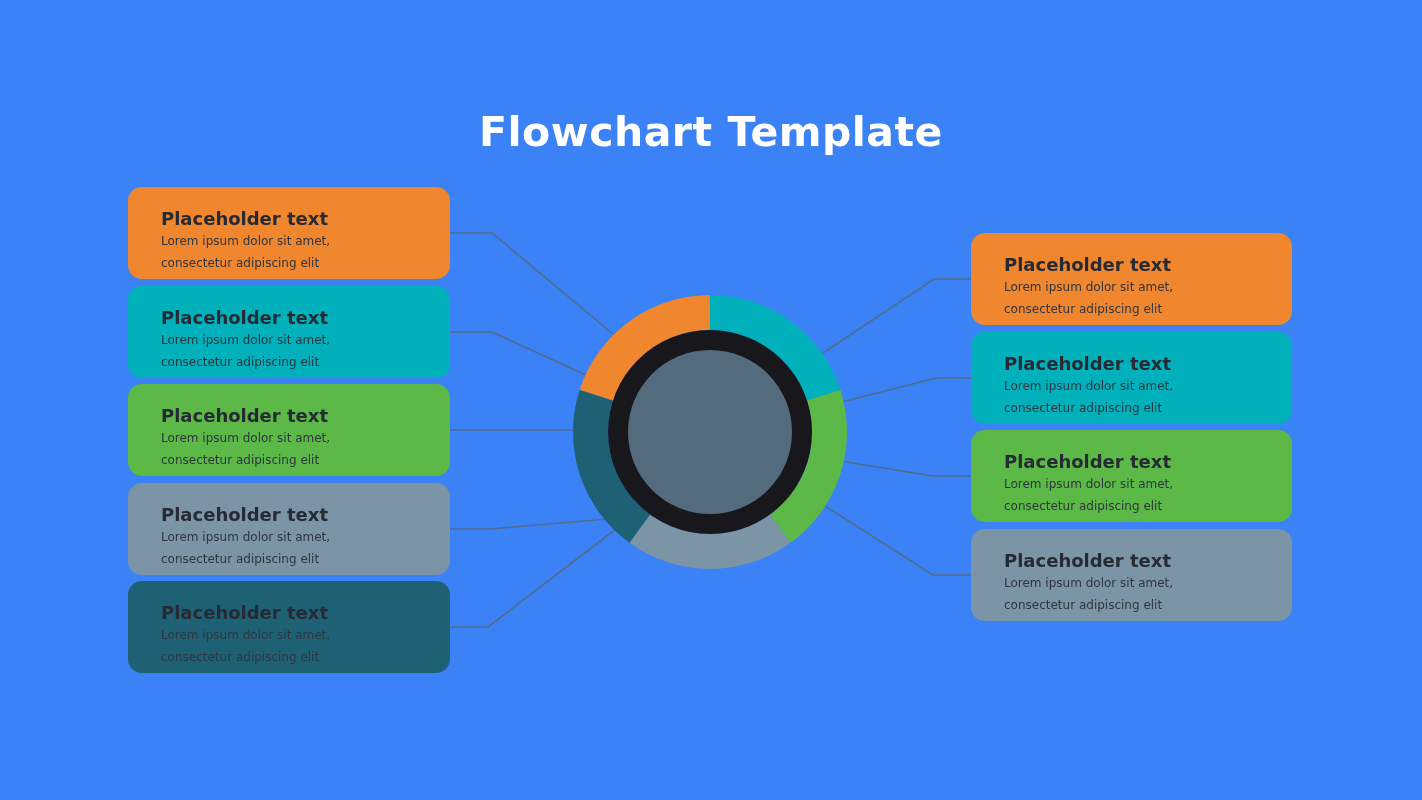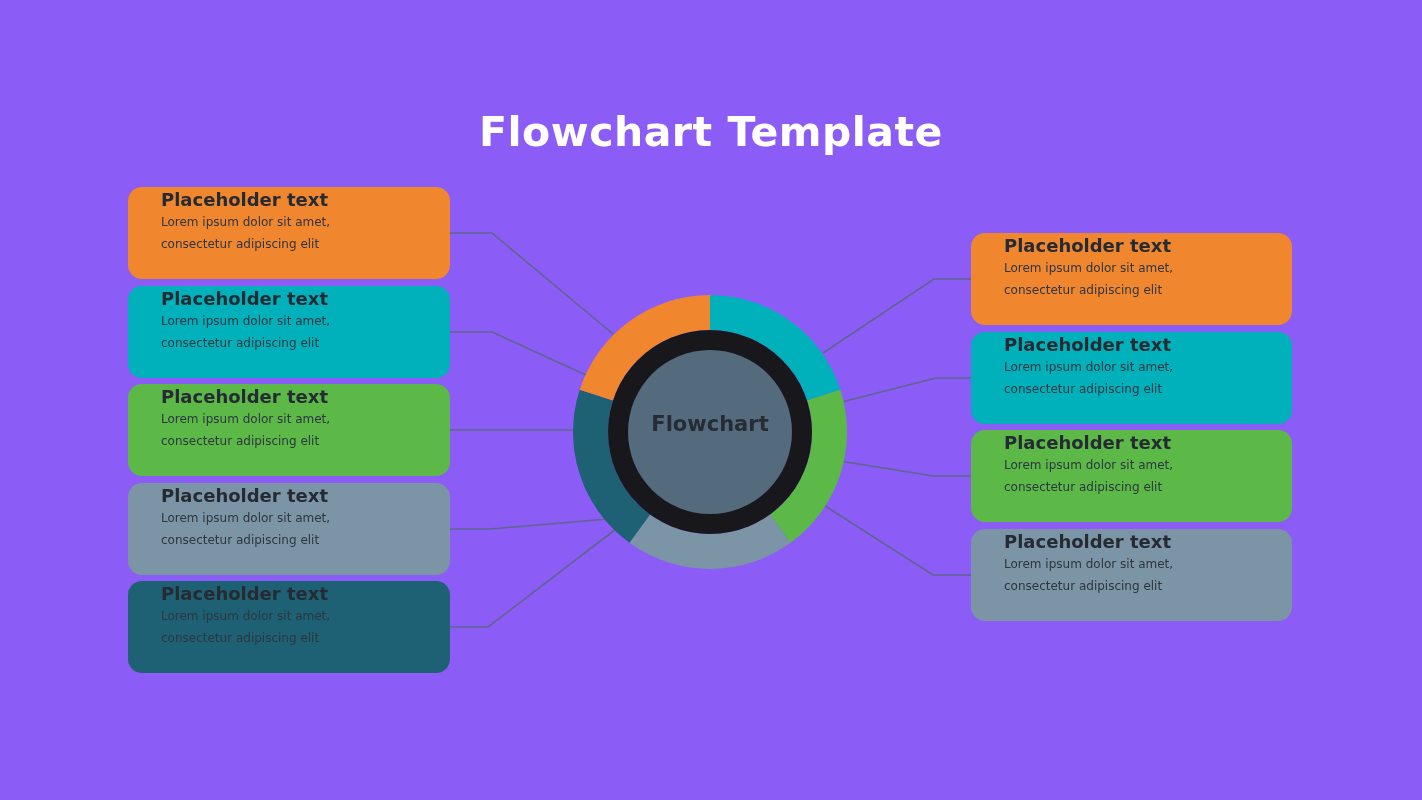--- a/index.html
+++ b/index.html
@@ -27,21 +27,21 @@
     position: absolute;
     top: 0; left: 0;
     width: 1422px; height: 800px;
   }
   .card {
     position: absolute;
     width: 322px;
     height: 92px;
     border-radius: 14px;
     box-sizing: border-box;
-    padding: 0 18px 0 33px;
+    padding: 19px 18px 0 33px;
   }
   .card-title {
     font-size: 18px;
     font-weight: 700;
     color: #262b33;
     line-height: 25px;
   }
   .card-body {
     font-size: 12px;
     color: #2e3640;
@@ -66,21 +66,21 @@
     text-align: center;
     font-size: 21px;
     font-weight: 600;
     color: #252c36;
   }
   .connector { fill: none; stroke-width: 1.6px; opacity: 0.85; }
 </style>
 </head>
 <body>
 
-<div class="slide" id="slide" style="background: #8b5cf6;">
+<div class="slide" id="slide" style="background: #3b82f6;">
 
   <h1 class="slide-title">Flowchart Template</h1>
 
   <svg class="underlay" viewBox="0 0 1422 800">
 
     <polyline class="connector" points="450,233 492,233 613,334" stroke="#56677a"></polyline>
     <polyline class="connector" points="450,332 492,332 586,375" stroke="#56677a"></polyline>
     <polyline class="connector" points="450,430 575,430" stroke="#56677a"></polyline>
     <polyline class="connector" points="450,529 490,529 608,519" stroke="#56677a"></polyline>
     <polyline class="connector" points="450,627 488,627 616,529" stroke="#56677a"></polyline>
@@ -94,21 +94,20 @@
         <path d="M 710.00 295.00 A 137 137 0 0 1 840.29 389.66 L 807.01 400.48 A 102 102 0 0 0 710.00 330.00 Z" fill="#00b1bc"></path>
         <path d="M 840.29 389.66 A 137 137 0 0 1 790.53 542.84 L 769.95 514.52 A 102 102 0 0 0 807.01 400.48 Z" fill="#5cb948"></path>
         <path d="M 790.53 542.84 A 137 137 0 0 1 629.47 542.84 L 650.05 514.52 A 102 102 0 0 0 769.95 514.52 Z" fill="#7b94a6"></path>
         <path d="M 629.47 542.84 A 137 137 0 0 1 579.71 389.66 L 612.99 400.48 A 102 102 0 0 0 650.05 514.52 Z" fill="#1e6174"></path>
         <path d="M 579.71 389.66 A 137 137 0 0 1 710.00 295.00 L 710.00 330.00 A 102 102 0 0 0 612.99 400.48 Z" fill="#f0862e"></path>
       </g>
     <circle id="donut-gap" cx="710" cy="432" r="102" fill="#17171c"></circle>
     <circle id="donut-inner" cx="710" cy="432" r="82" fill="#546b7e"></circle>
   </svg>
 
-  <div class="center-label">Flowchart</div>
 
   <div class="card left l1" style="background: rgb(240, 134, 46);">
     <div class="card-title">Placeholder text</div>
     <div class="card-body">Lorem ipsum dolor sit amet,</div>
     <div class="card-body">consectetur adipiscing elit</div>
   </div>
   <div class="card left l2" style="background: rgb(0, 177, 188);">
     <div class="card-title">Placeholder text</div>
     <div class="card-body">Lorem ipsum dolor sit amet,</div>
     <div class="card-body">consectetur adipiscing elit</div>

